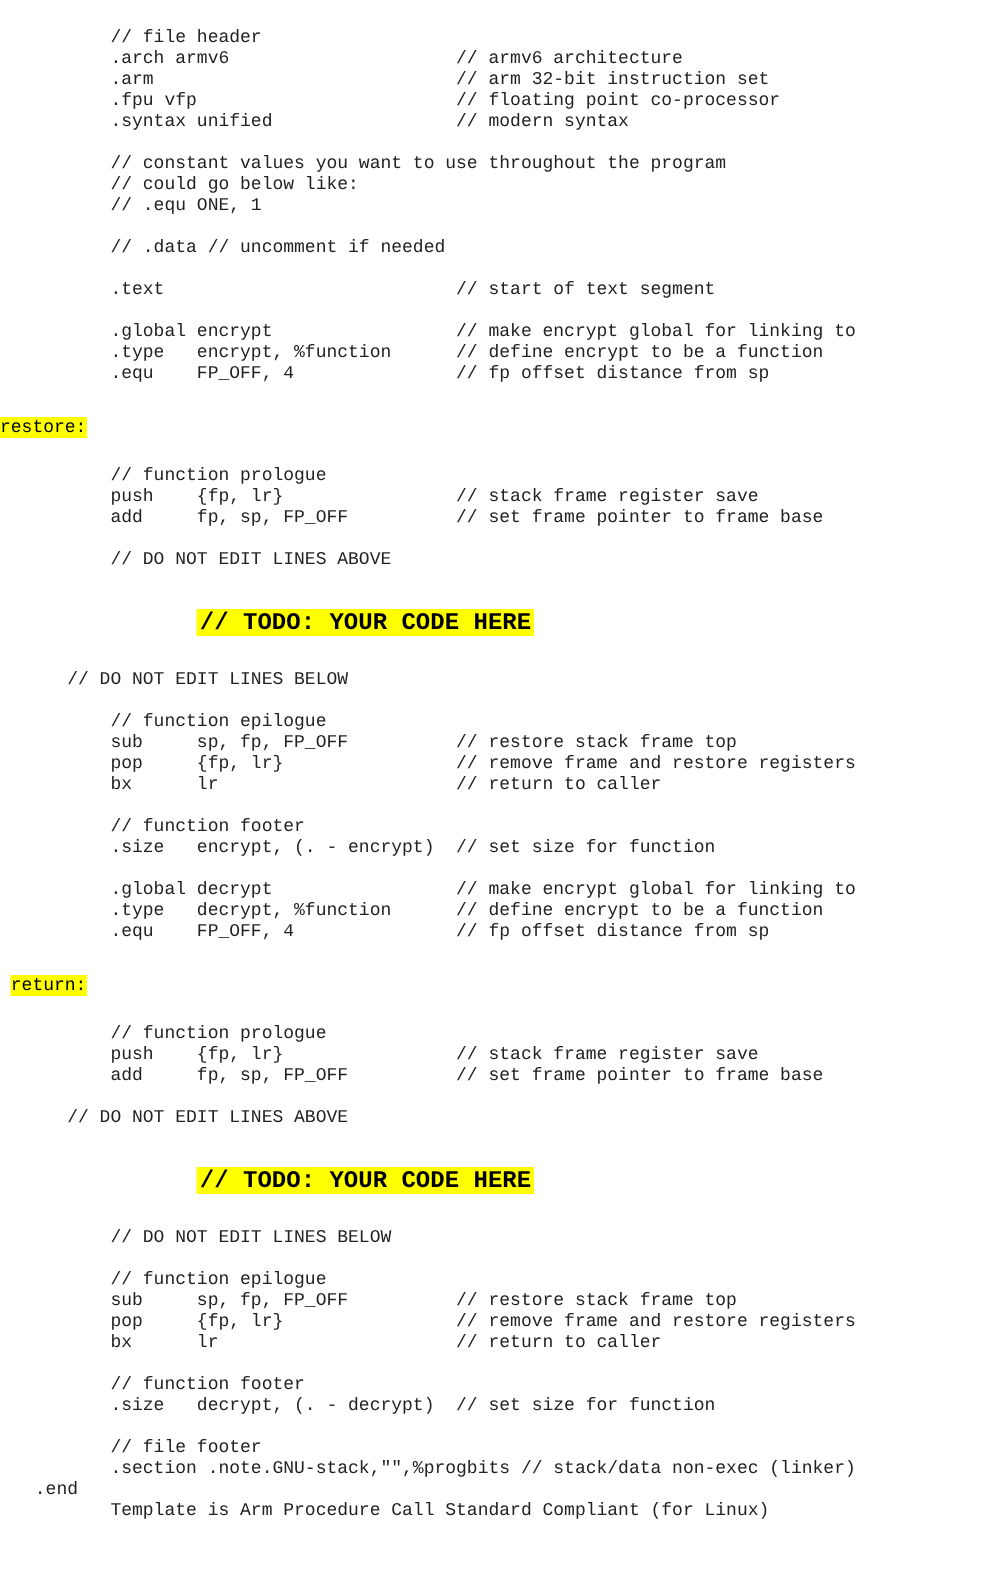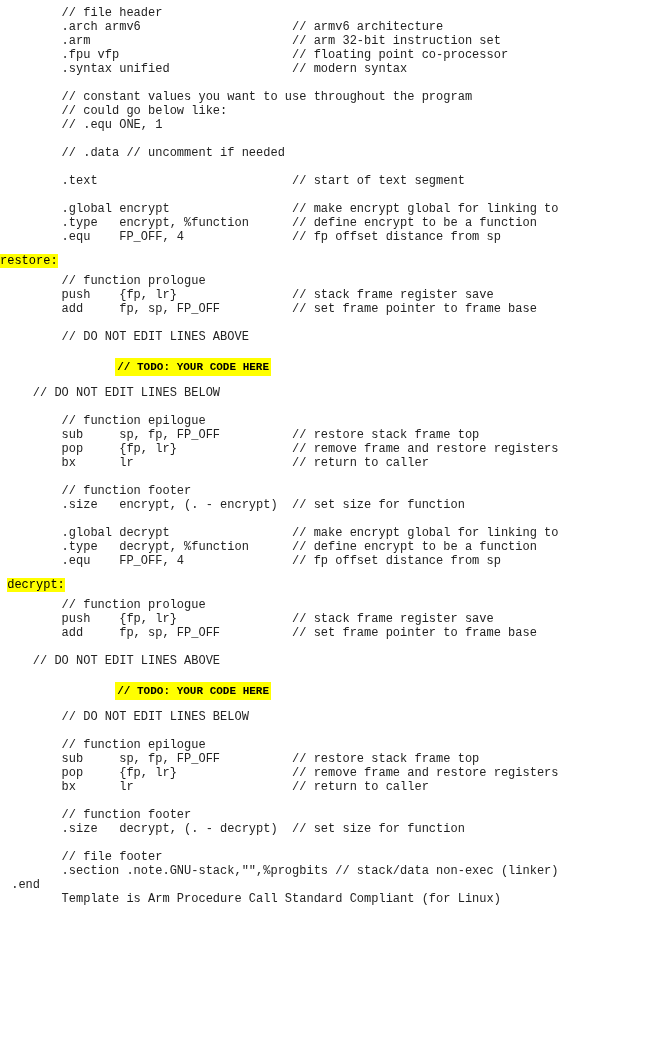--- a/index.html
+++ b/index.html
@@ -6,36 +6,36 @@
     margin: 0;
     padding: 0;
     background: #ffffff;
     width: 655px;
   }
   pre.code {
     font-family: Consolas, Menlo, "Courier New", monospace;
     font-size: 12px;
     line-height: 14px;
     color: #222;
-    margin: 0;
+    margin: 12px;
     padding: 6px 4px 10px 4px;
     white-space: pre;
   }
   .hl {
     background: #ffff00;
   }
   .tododiv {
     font-family: Consolas, Menlo, "Courier New", monospace;
-    font-size: 11px;
+    font-size: 16px;
     font-weight: bold;
     color: #000;
     background: #ffff00;
     display: inline-block;
     padding: 2px 2px;
-    margin: 4px 0;
+    margin: 4px 16px;
   }
   .line {
     font-family: Consolas, Menlo, "Courier New", monospace;
     font-size: 12px;
     line-height: 14px;
     white-space: pre;
   }
 </style>
 </head>
 <body>
@@ -78,21 +78,21 @@
         bx      lr                      // return to caller
 
         // function footer
         .size   encrypt, (. - encrypt)  // set size for function
 
         .global decrypt                 // make encrypt global for linking to
         .type   decrypt, %function      // define encrypt to be a function
         .equ    FP_OFF, 4               // fp offset distance from sp
 </pre>
 
-<div class="line"> <span class="hl">decrypt:</span></div>
+<div class="line"> <span class="hl">return:</span></div>
 
 <pre class="code">        // function prologue
         push    {fp, lr}                // stack frame register save
         add     fp, sp, FP_OFF          // set frame pointer to frame base
 
     // DO NOT EDIT LINES ABOVE
 </pre>
 
 <div class="line">                <span class="tododiv">// TODO: YOUR CODE HERE</span></div>
 

